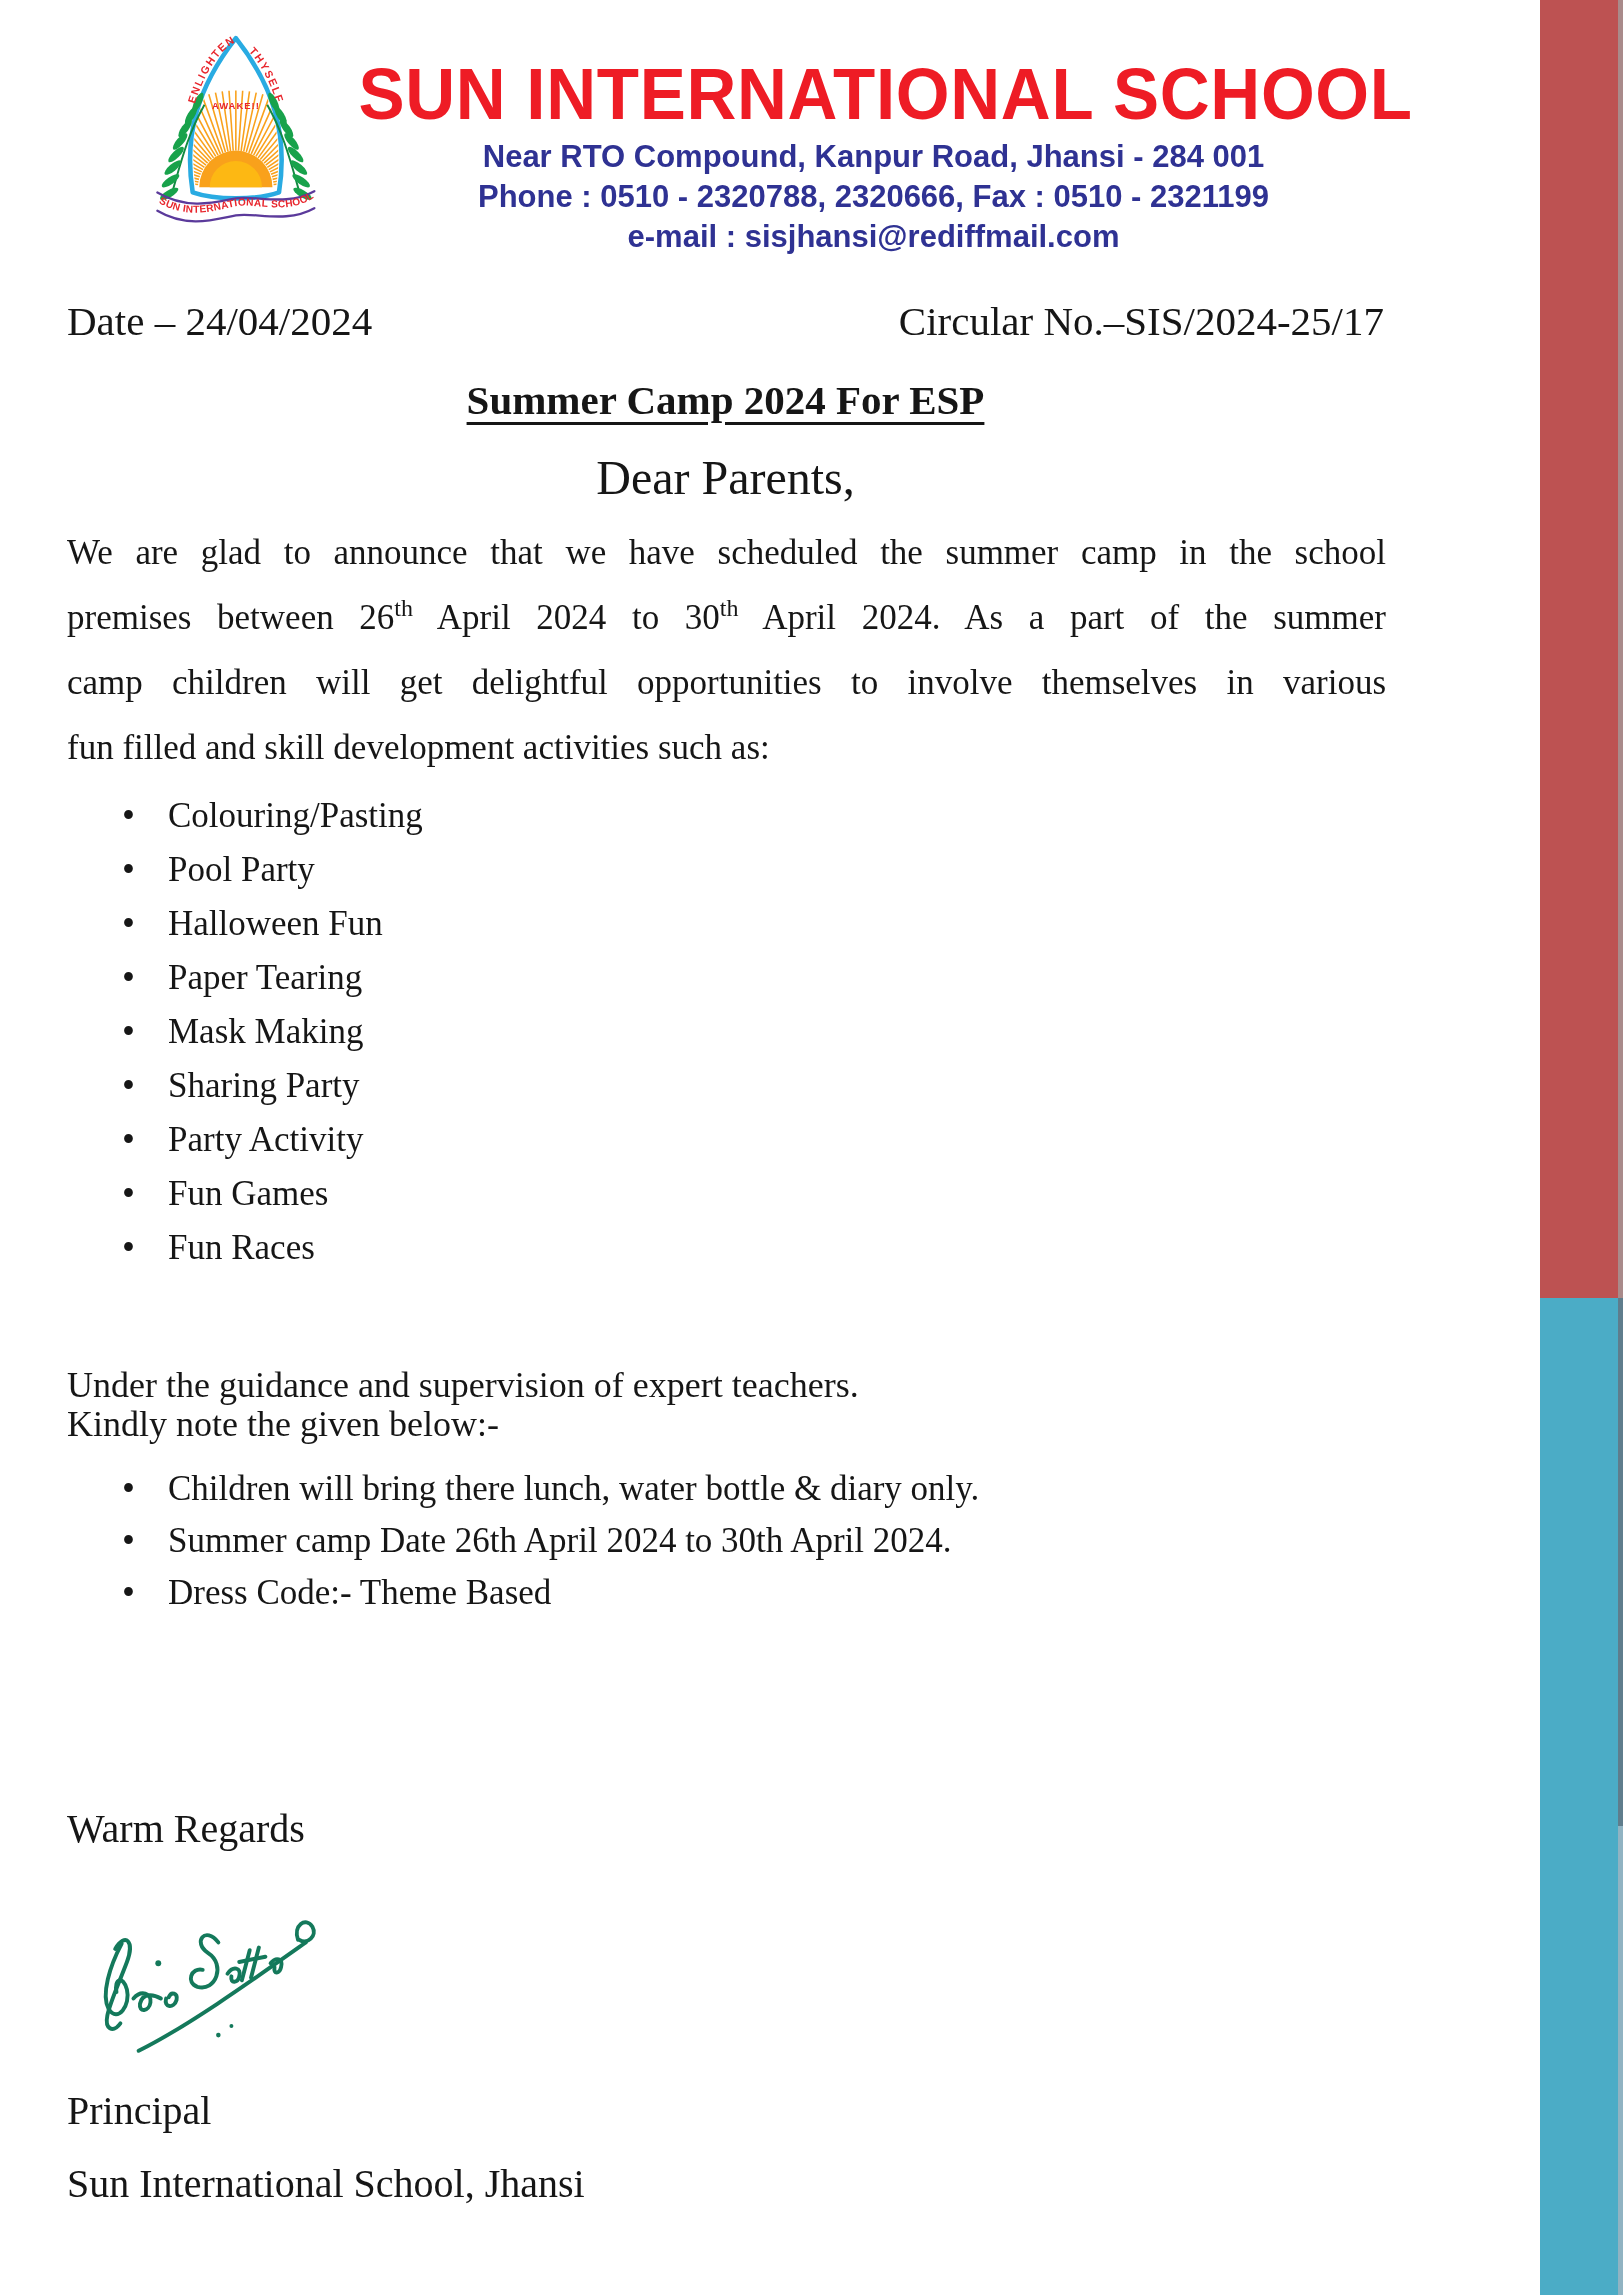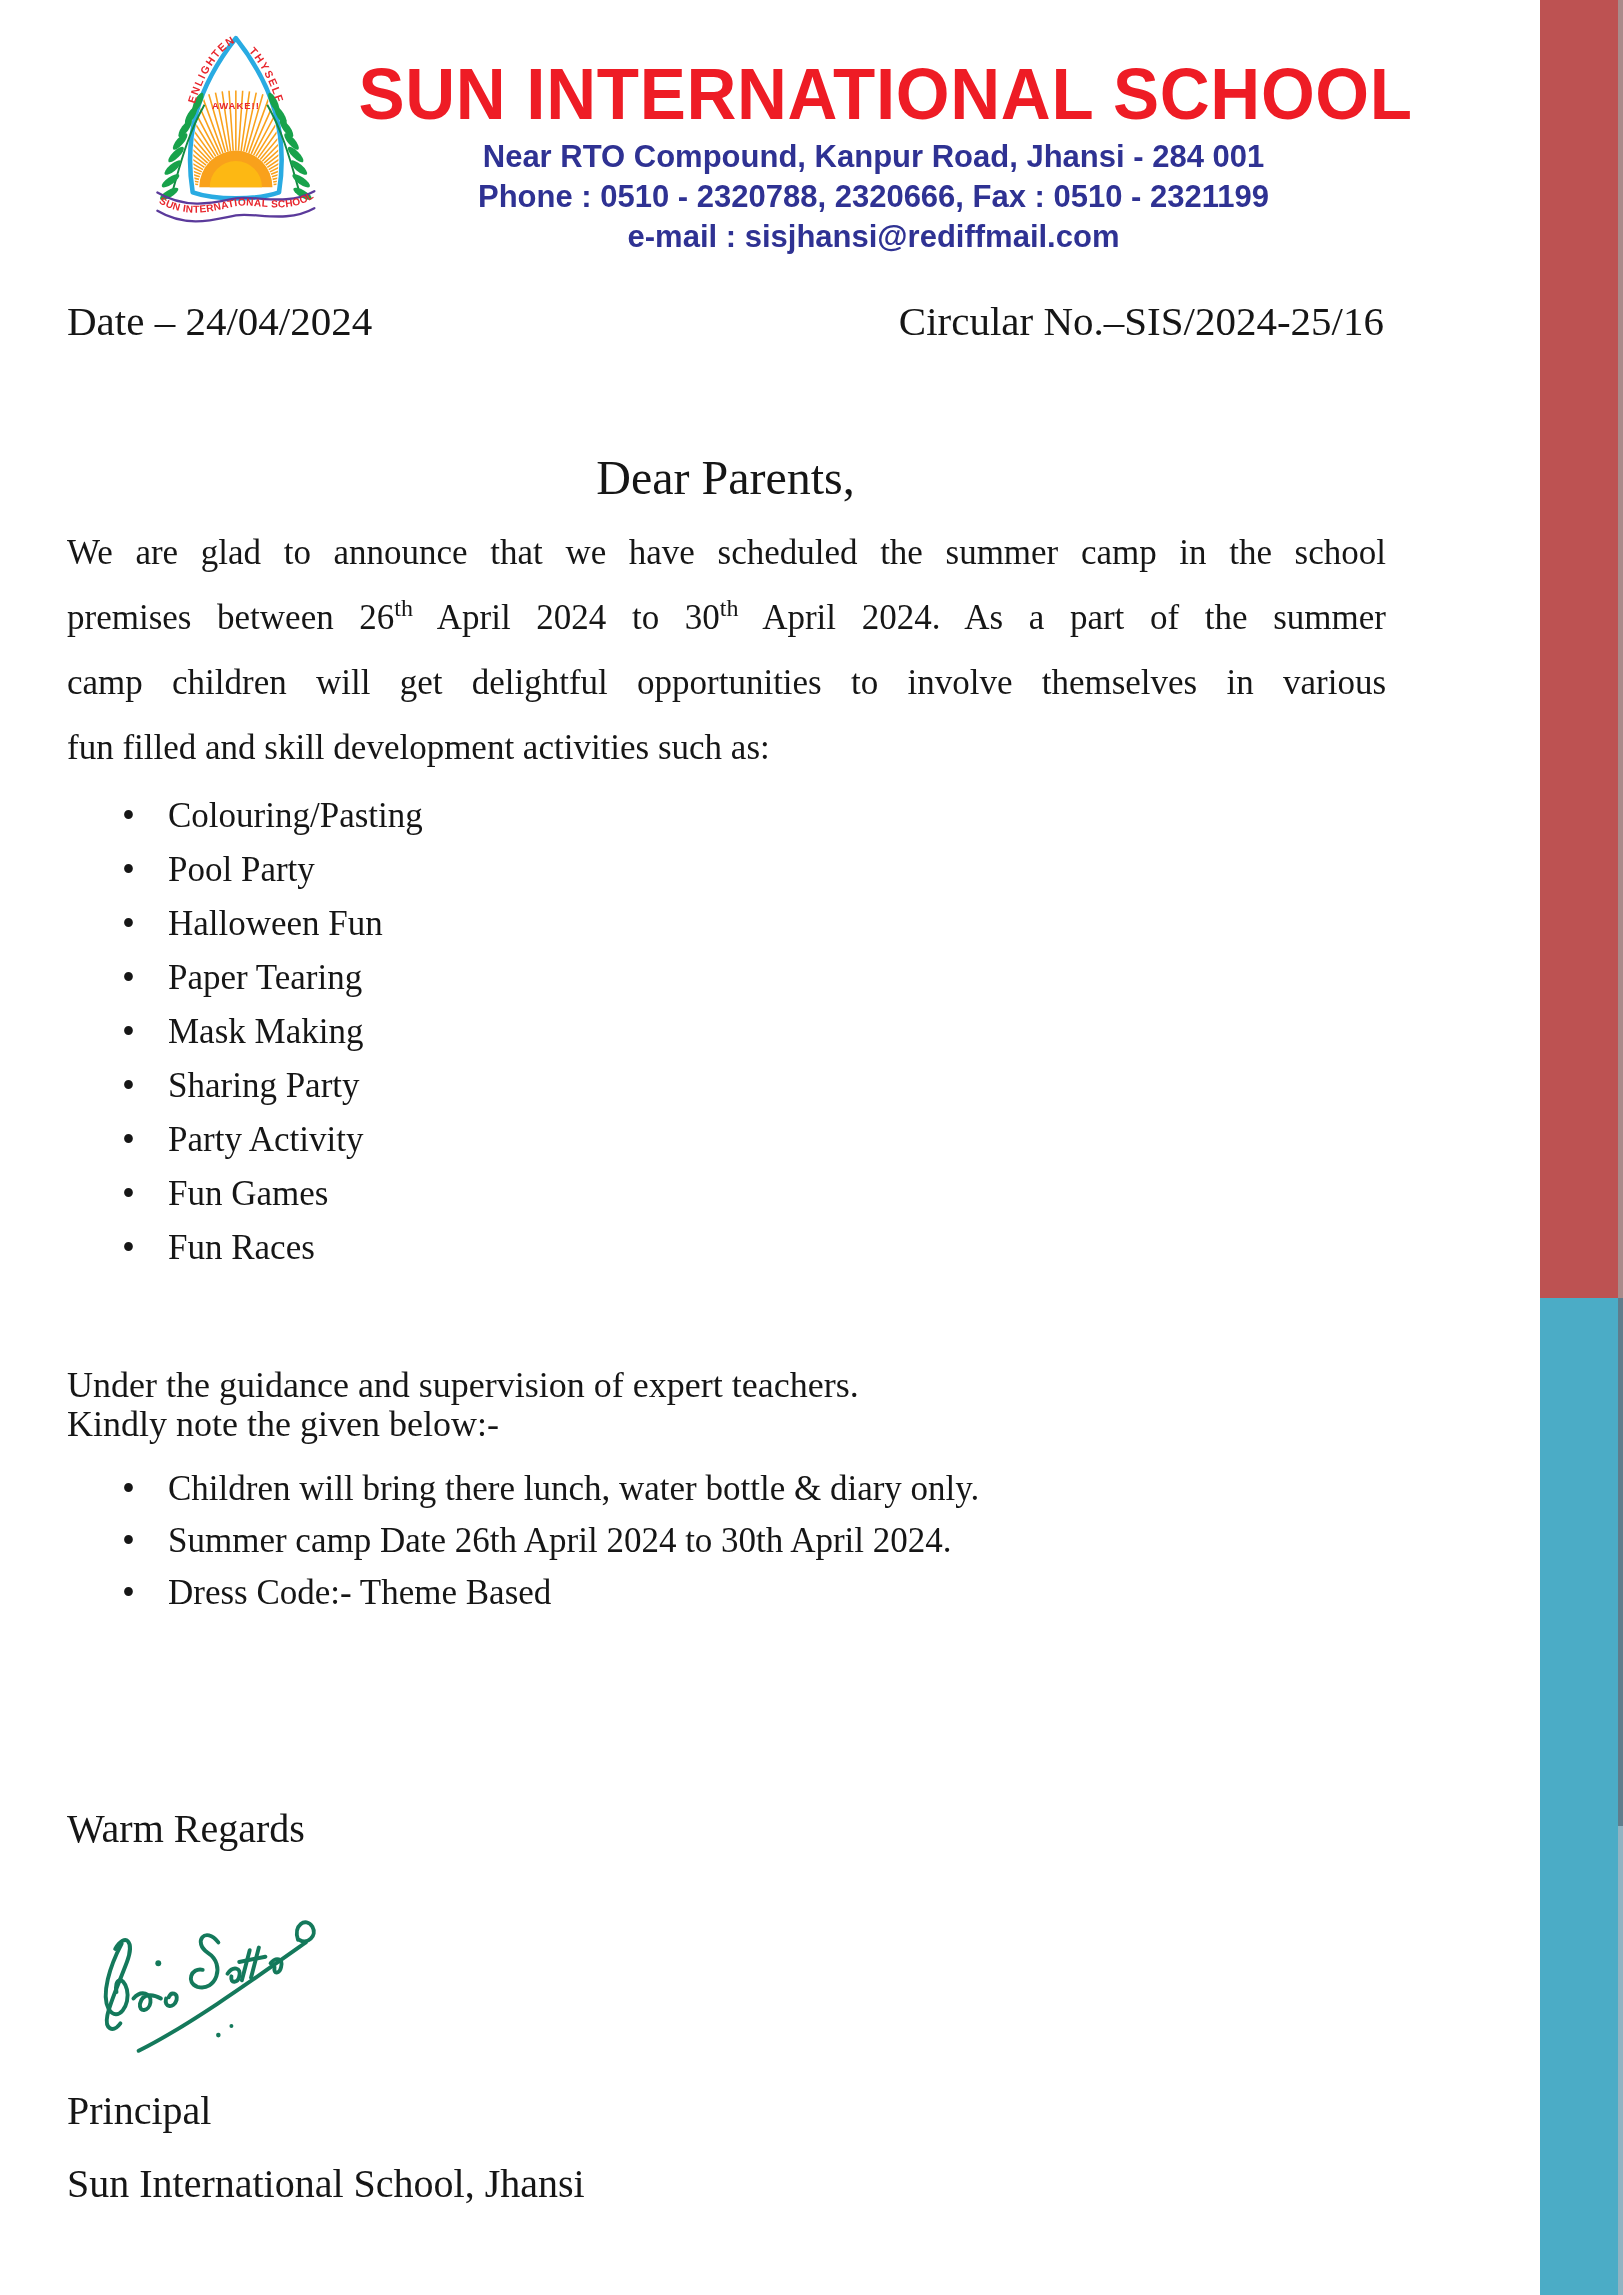--- a/index.html
+++ b/index.html
@@ -180,23 +180,26 @@
 
   <div class="head-text">
     <div class="school-name" style="color:#ee1c25;">SUN INTERNATIONAL SCHOOL</div>
     <div class="head-blue" style="color:#2f3293;">Near RTO Compound, Kanpur Road, Jhansi - 284 001</div>
     <div class="head-blue" style="color:#2f3293;">Phone : 0510 - 2320788, 2320666, Fax : 0510 - 2321199</div>
     <div class="head-blue" style="color:#2f3293;">e-mail : sisjhansi@rediffmail.com</div>
   </div>
 
   <div class="meta-row">
     <span>Date – 24/04/2024</span>
-    <span>Circular No.–SIS/2024-25/16</span>
-  </div>
-
+    <span>Circular No.–SIS/2024-25/17</span>
+  </div>
+
+  <div class="title-line">
+    <span>Summer Camp 2024 For ESP</span>
+  </div>
 
   <div class="salutation">Dear Parents,</div>
 
   <div class="intro">
       <div class="jline"><span>We are glad to announce that we have scheduled the summer camp in the school</span></div>
       <div class="jline"><span>premises between 26</span><span class="sup">th</span><span> April 2024 to 30</span><span class="sup">th</span><span> April 2024. As a part of the summer</span></div>
       <div class="jline"><span>camp children will get delightful opportunities to involve themselves in various</span></div>
       <div class="jline jlast"><span>fun filled and skill development activities such as:</span></div>
     </div>
 

